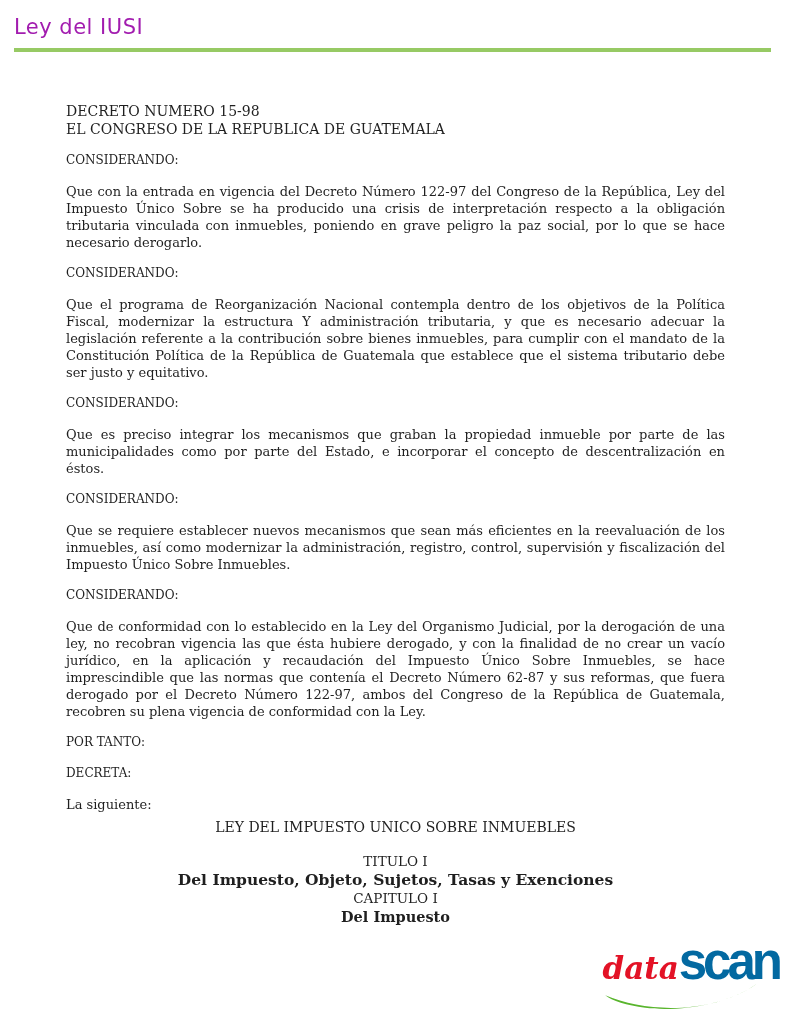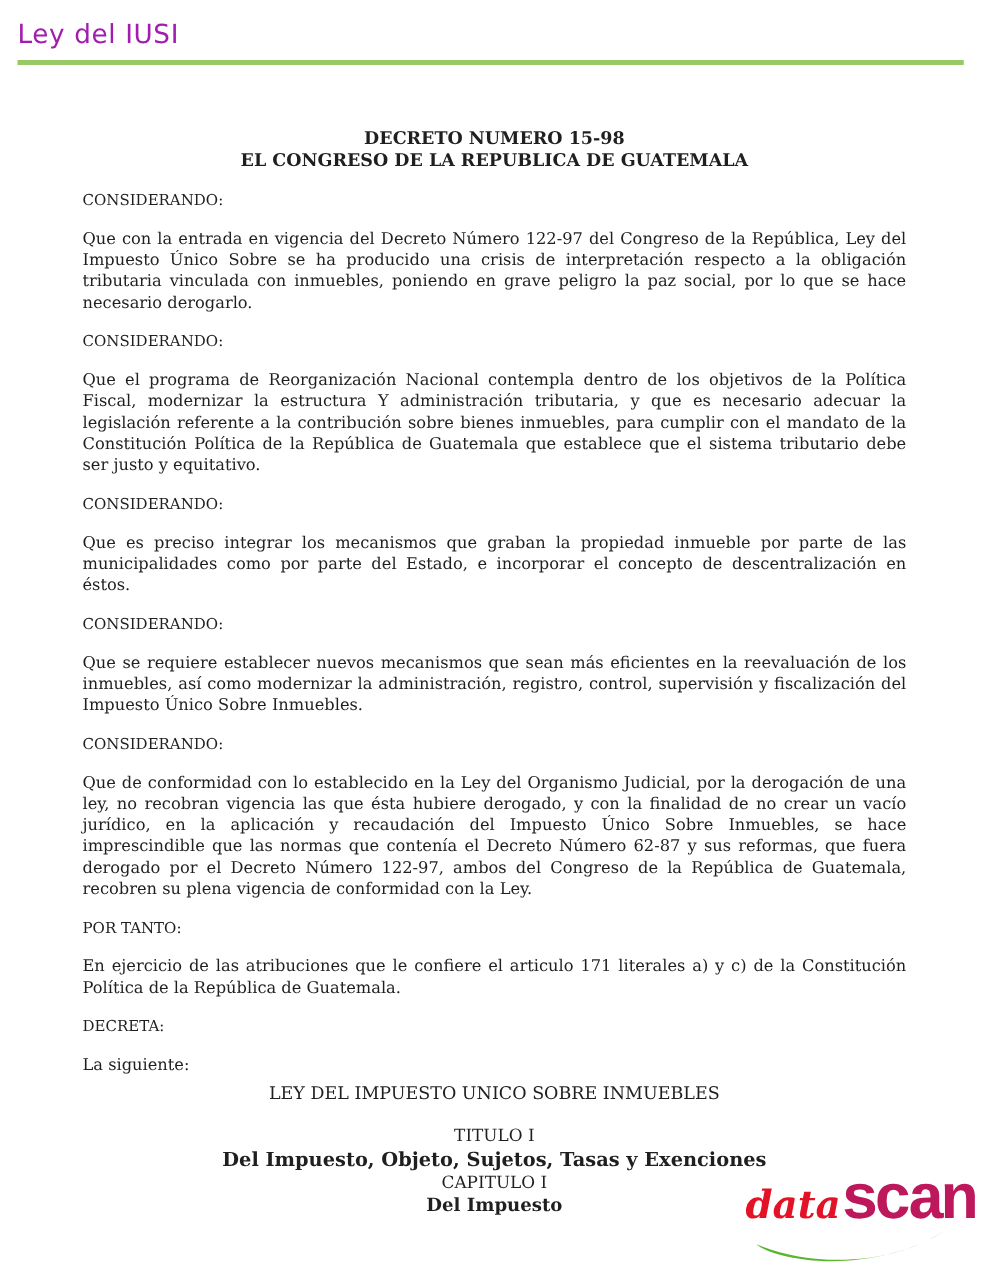--- a/index.html
+++ b/index.html
@@ -23,22 +23,21 @@
   }
   .hdr-rule {
     margin: 6px 0 0 14px;
     width: 757px; height: 4px;
     background: #97ca64;
   }
   
   .doc { padding: 50px 66px 0 66px; }
   .decree-heading {
     font-size: 14px; line-height: 18px;
-    text-align: center;
-    font-weight: bold;
+    text-align: left;
   }
   .sec-heading {
     font-size: 12px; line-height: 17px;
     margin: 14px 0;
     font-weight: normal;
   }
   .body-p {
     font-size: 13px; line-height: 17px;
     text-align: justify;
     margin: 14px 0;
@@ -86,24 +85,24 @@
   }
   .logo-data {
     font-family: "DejaVu Serif", serif;
     font-style: italic;
     font-weight: bold;
     font-size: 31px;
     color: #e31226;
     letter-spacing: 0;
   }
   .logo-scan {
-    font-family: Liberation Mono, monospace;
+    font-family: Liberation Sans, sans-serif;
     font-weight: bold;
     font-size: 51px;
-    color: #be185d;
+    color: #0369a1;
     letter-spacing: -4px;
   }
   .logo-swoosh {
     position: absolute;
     left: 8px; bottom: 2px;
     width: 180px; height: 30px;
   }
 </style>
 </head>
 <body>
@@ -129,21 +128,20 @@
   <h3 class="sec-heading">CONSIDERANDO:</h3>
   <p class="body-p">Que es preciso integrar los mecanismos que graban la propiedad inmueble por parte de las municipalidades como por parte del Estado, e incorporar el concepto de descentralización en éstos.</p>
 
   <h3 class="sec-heading">CONSIDERANDO:</h3>
   <p class="body-p">Que se requiere establecer nuevos mecanismos que sean más eficientes en la reevaluación de los inmuebles, así como modernizar la administración, registro, control, supervisión y fiscalización del Impuesto Único Sobre Inmuebles.</p>
 
   <h3 class="sec-heading">CONSIDERANDO:</h3>
   <p class="body-p">Que de conformidad con lo establecido en la Ley del Organismo Judicial, por la derogación de una ley, no recobran  vigencia las que ésta hubiere derogado, y con la finalidad de no crear un vacío jurídico, en la aplicación y recaudación del Impuesto Único Sobre Inmuebles, se hace imprescindible que las normas que contenía el Decreto Número 62-87 y sus reformas, que fuera derogado por el Decreto Número 122-97, ambos del Congreso de la República de Guatemala, recobren su plena vigencia de conformidad con la Ley.</p>
 
   <h3 class="sec-heading">POR TANTO:</h3>
-  <p class="body-p">En ejercicio de las atribuciones que le confiere el articulo 171 literales a) y c) de la Constitución Política de la República de Guatemala.</p>
 
   <h3 class="sec-heading">DECRETA:</h3>
 
   <p class="plain-left">La siguiente:</p>
 
   <h2 class="law-title">LEY DEL IMPUESTO UNICO SOBRE INMUEBLES</h2>
 
   <div class="titulo-line">TITULO I</div>
   <div class="bold-line">Del Impuesto, Objeto, Sujetos, Tasas y Exenciones</div>
   <div class="cap-line">CAPITULO I</div>

